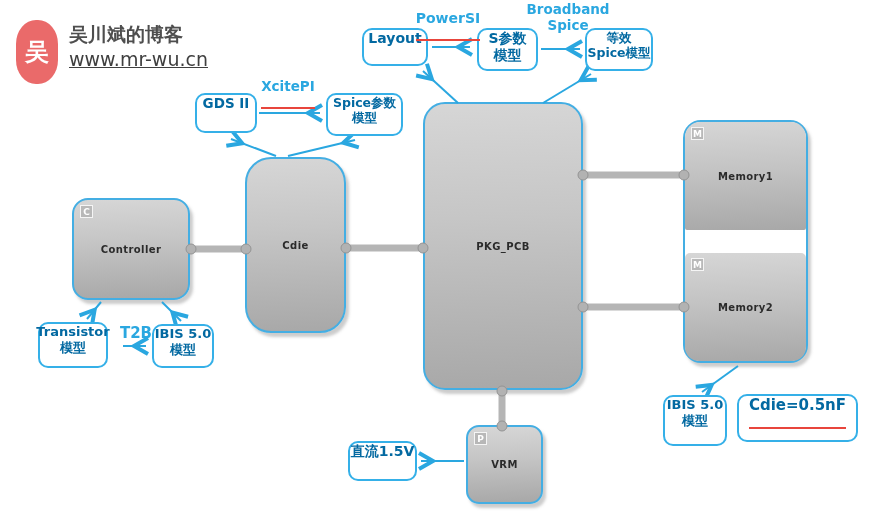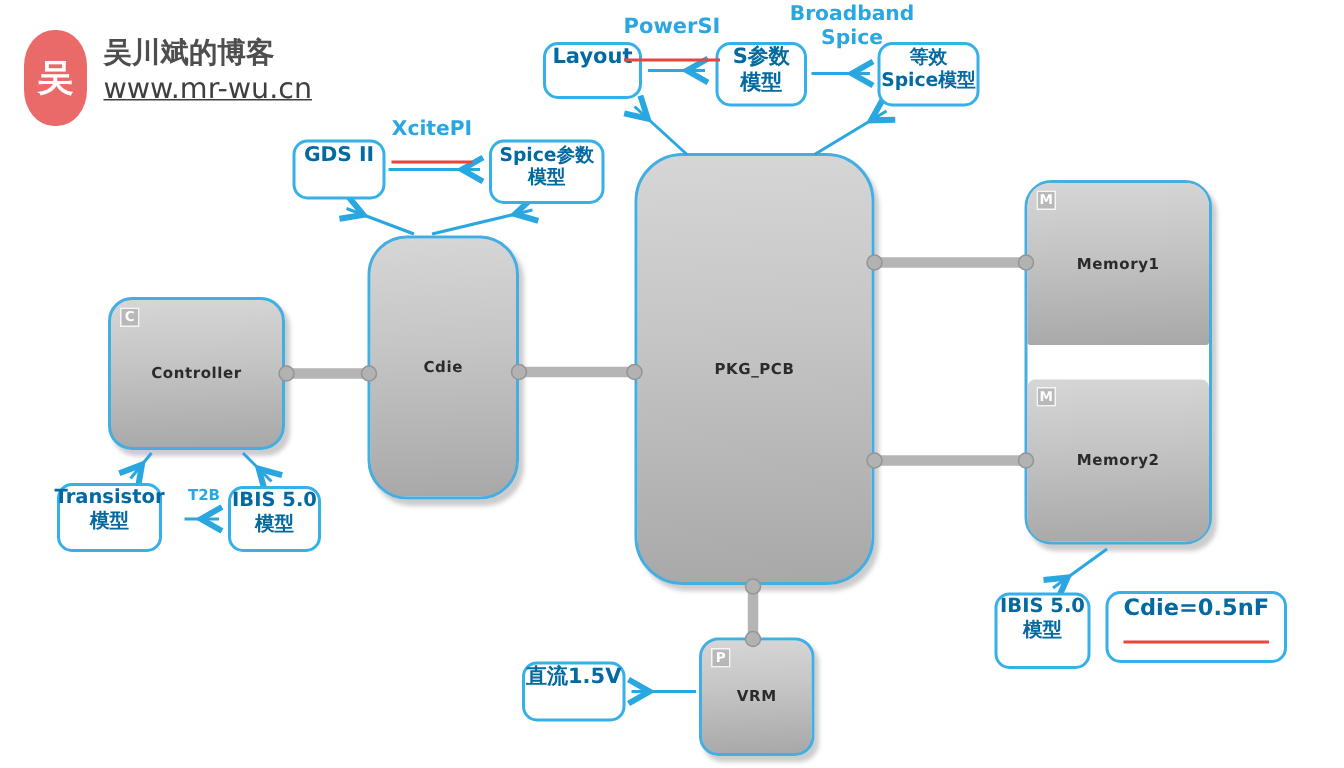--- a/index.html
+++ b/index.html
@@ -18,21 +18,21 @@
   }
   .block-label{font-size:10px;color:#2b2b2b;font-weight:600;letter-spacing:.4px;}
   .badge{
     position:absolute;top:5px;left:6px;width:13px;height:13px;
     border:1px solid #f5f5f5;color:#fff;font-size:9px;font-weight:bold;
     display:flex;align-items:center;justify-content:center;
     background:rgba(160,160,160,.5);box-sizing:border-box;
   }
   #blk-controller{left:72px;top:198px;width:118px;height:102px;border-radius:16px;}
   #blk-chip{left:245px;top:157px;width:101px;height:176px;border-radius:26px;}
-  #blk-pkg{left:423px;top:102px;width:160px;height:288px;border-radius:32px;}
+  #blk-pkg{left:423px;top:102px;width:160px;height:288px;border-radius:22px;}
   #blk-vrm{left:466px;top:425px;width:77px;height:79px;border-radius:13px;}
   
   .mem-wrap{
     position:absolute;left:683px;top:120px;width:125px;height:243px;
     border:2px solid #44aee3;border-radius:18px;background:#fff;
     box-shadow:3px 4px 3px rgba(110,110,110,.35);z-index:1;box-sizing:border-box;
   }
   .mem-sec{
     position:absolute;left:0;width:121px;
     background:linear-gradient(178deg,#d6d6d6 0%,#c3c3c3 45%,#a8a8a8 100%);
@@ -59,21 +59,21 @@
   #mb-dc{left:348px;top:441px;width:69px;height:40px;font-size:14px;}
   .u-red{border-bottom:2px solid #e8453c;padding-bottom:13px;}
   
   .tlabel{
     position:absolute;color:#2aa7e0;font-weight:bold;text-align:center;
     z-index:3;line-height:1.15;
   }
   #tl-powersi{left:410px;top:10px;width:76px;font-size:14px;}
   #tl-broadband{left:520px;top:2px;width:96px;font-size:13.5px;}
   #tl-xcitepi{left:255px;top:79px;width:66px;font-size:13.5px;}
-  #tl-t2b{left:118px;top:325px;width:36px;font-size:10px;}
+  #tl-t2b{left:118px;top:325px;width:36px;font-size:15px;}
   
   .seal{
     position:absolute;left:16px;top:20px;width:42px;height:64px;
     background:#ea6a6a;border-radius:20px/24px;color:#fff;
     display:flex;align-items:center;justify-content:center;
     font-size:24px;font-weight:bold;z-index:4;
   }
   .site-title{
     position:absolute;left:69px;top:22px;font-size:19px;font-weight:bold;color:#4e4e4e;z-index:4;
     text-shadow:1px 1px 0 #fff,-1px -1px 0 #fff,1px -1px 0 #fff,-1px 1px 0 #fff;

